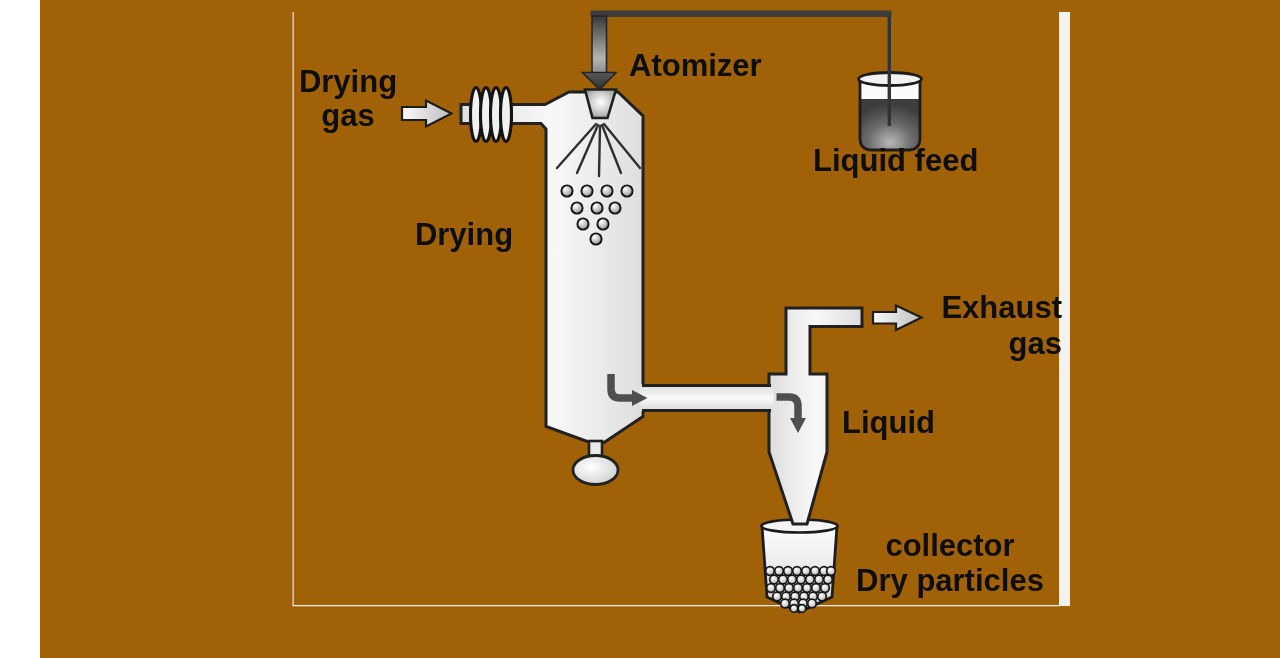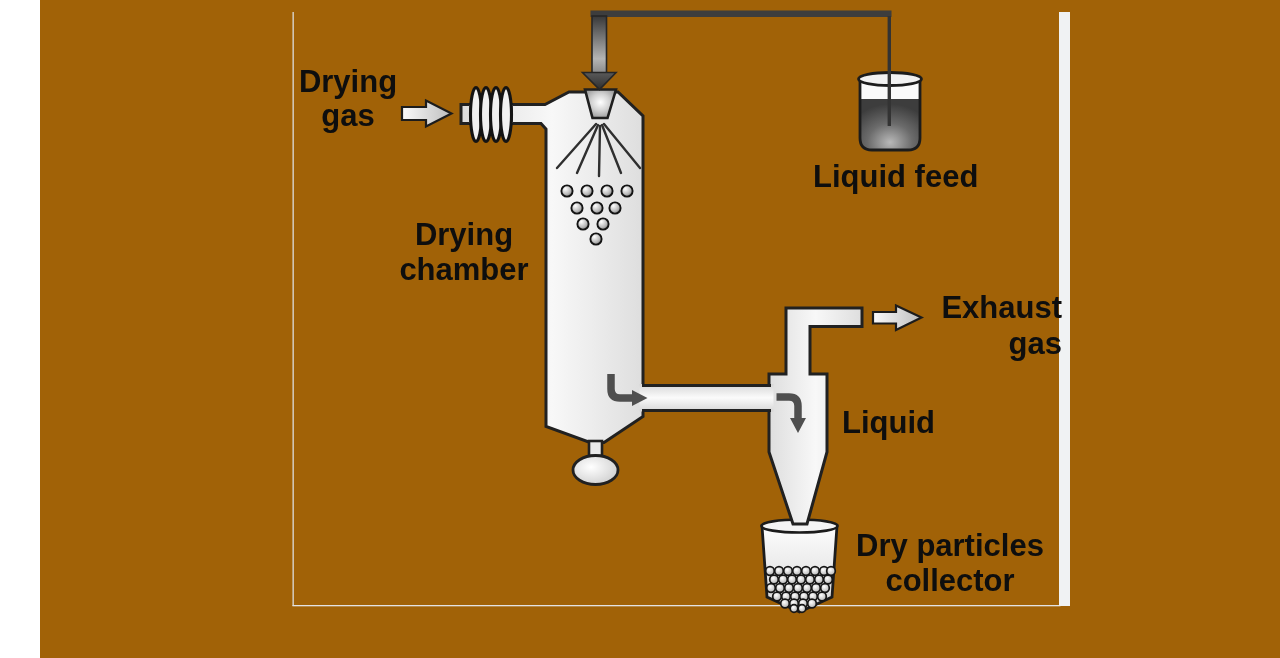--- a/index.html
+++ b/index.html
@@ -197,33 +197,33 @@
   <g>
     <polygon points="833,312 856,312 856,305.5 881.5,317.5 856,330 856,323.5 833,323.5" fill="url(#gOpen)" stroke="#1c1c1c" stroke-width="2.2"></polygon>
   </g>
 </svg>
 
   <div class="lbl center" style="left:250px;top:65px;width:116px;">
     <div>Drying</div>
     <div>gas</div>
   </div>
 
-
-  <div class="lbl" style="left:773px;top:160px;">Liquid feed</div>
+  <div class="lbl" style="left:589px;top:49px;">Atomizer</div>
+
+  <div class="lbl" style="left:773px;top:144px;">Liquid feed</div>
 
   <div class="lbl center" style="left:344px;top:217px;width:160px;line-height:35px;">
     <div>Drying</div>
-    <div>chamber</div>
   </div>
 
   <div class="lbl center" style="left:882px;top:290px;width:140px;line-height:36px;text-align:right;">
     <div>Exhaust</div>
     <div>gas</div>
   </div>
 
   <div class="lbl" style="left:802px;top:406px;">Liquid</div>
 
   <div class="lbl center" style="left:800px;top:528px;width:220px;line-height:35px;">
+    <div>collector</div>
     <div>Dry particles</div>
-    <div>collector</div>
   </div>
 
 </div>
 
 </body></html>

